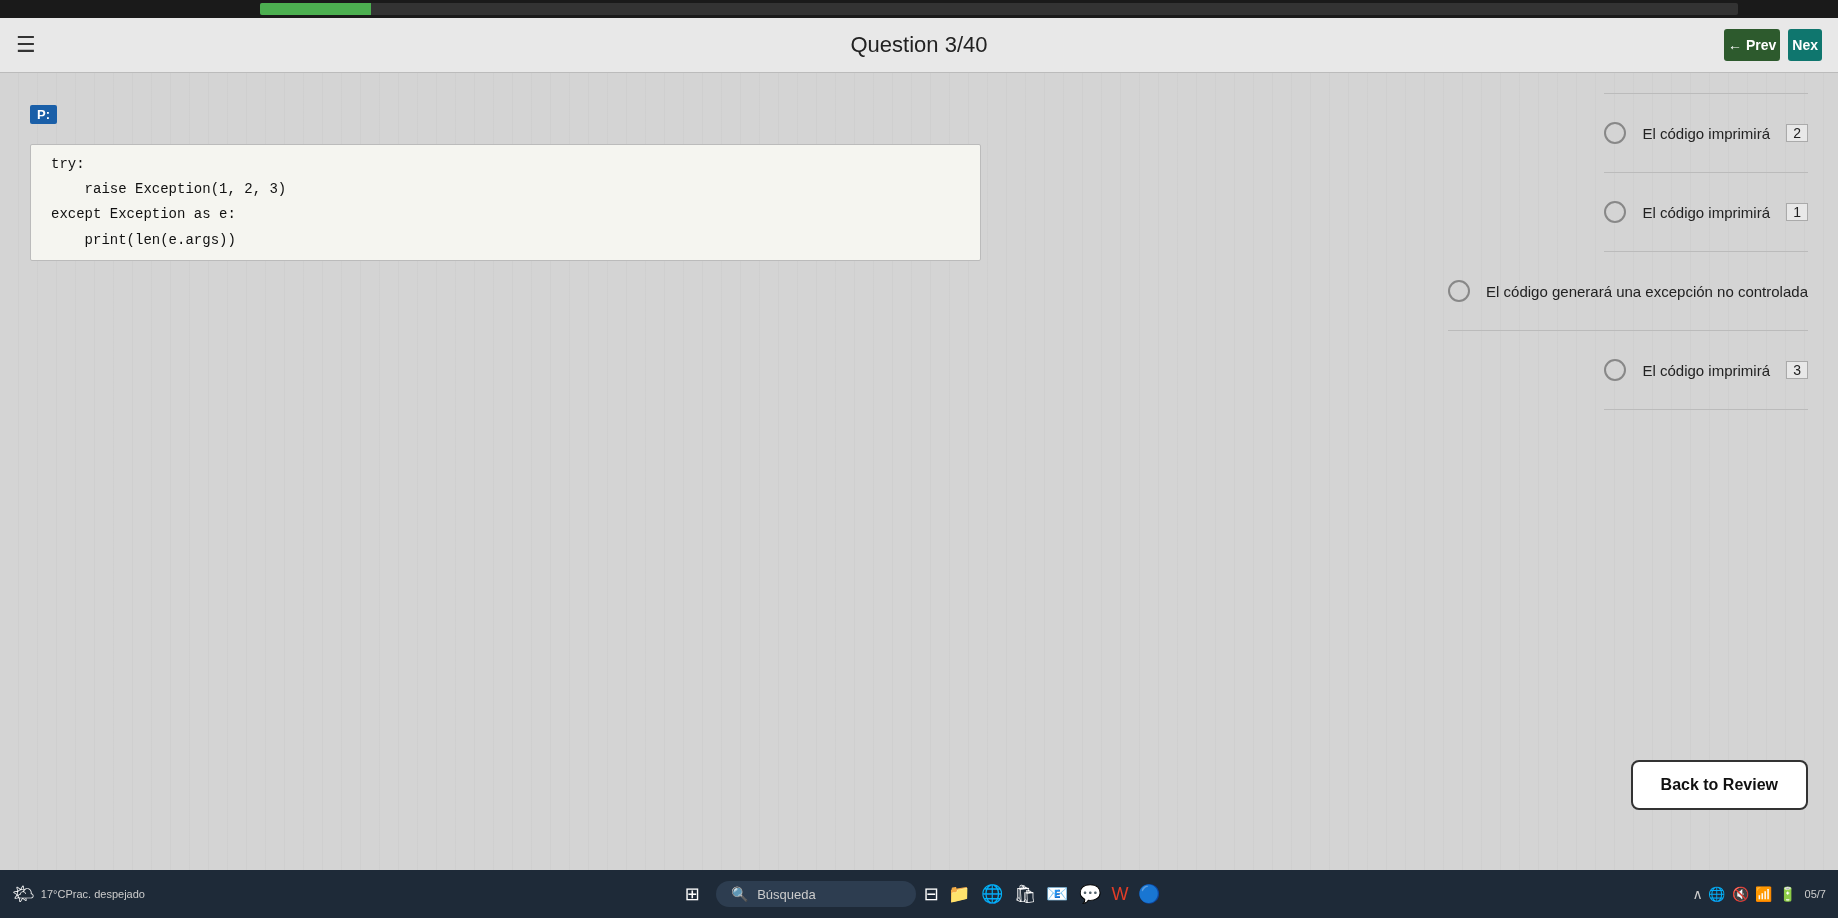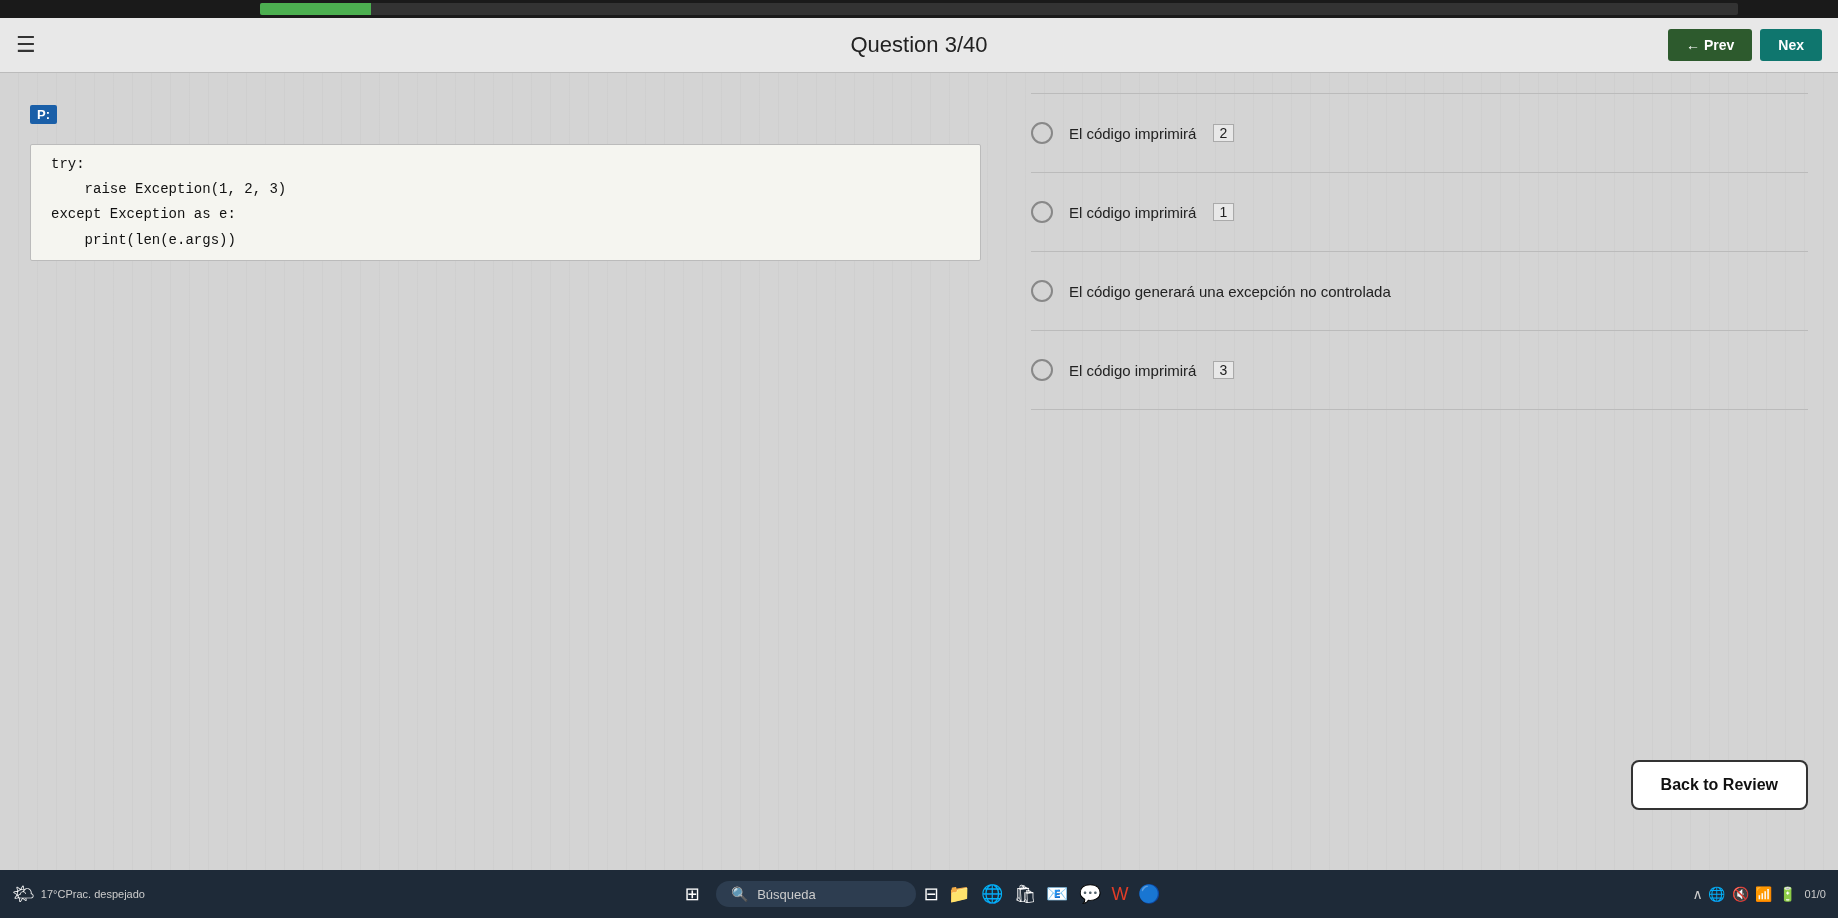--- a/index.html
+++ b/index.html
@@ -60,21 +60,21 @@
       transform: translateX(-50%);
     }
     .header-nav {
       display: flex;
       gap: 8px;
     }
     .nav-btn {
       background: #2d5a2d;
       color: #fff;
       border: none;
-      padding: 8px 18px;
+      padding: 8px 4px;
       font-size: 14px;
       font-weight: bold;
       cursor: pointer;
       border-radius: 3px;
       display: flex;
       align-items: center;
       gap: 4px;
     }
     .nav-btn.next {
       background: #0f766e;
@@ -133,20 +133,21 @@
     }
 
     
     .right-panel {
       width: 45%;
       padding: 20px 30px 20px 20px;
       display: flex;
       flex-direction: column;
       gap: 0;
       position: relative;
+      align-items: flex-end;
     }
 
     .answer-row {
       display: flex;
       align-items: center;
       padding: 28px 0;
       border-bottom: 1px solid #bbb;
       gap: 16px;
       cursor: pointer;
     }
@@ -389,15 +390,15 @@
   </div>
 
   <div class="taskbar-right">
     <div class="system-icons">
       <span class="sys-icon">∧</span>
       <span class="sys-icon">🌐</span>
       <span class="sys-icon">🔇</span>
       <span class="sys-icon">📶</span>
       <span class="sys-icon">🔋</span>
     </div>
-    <span>01/0</span>
+    <span>05/7</span>
   </div>
 </div>
 
 </body></html>

